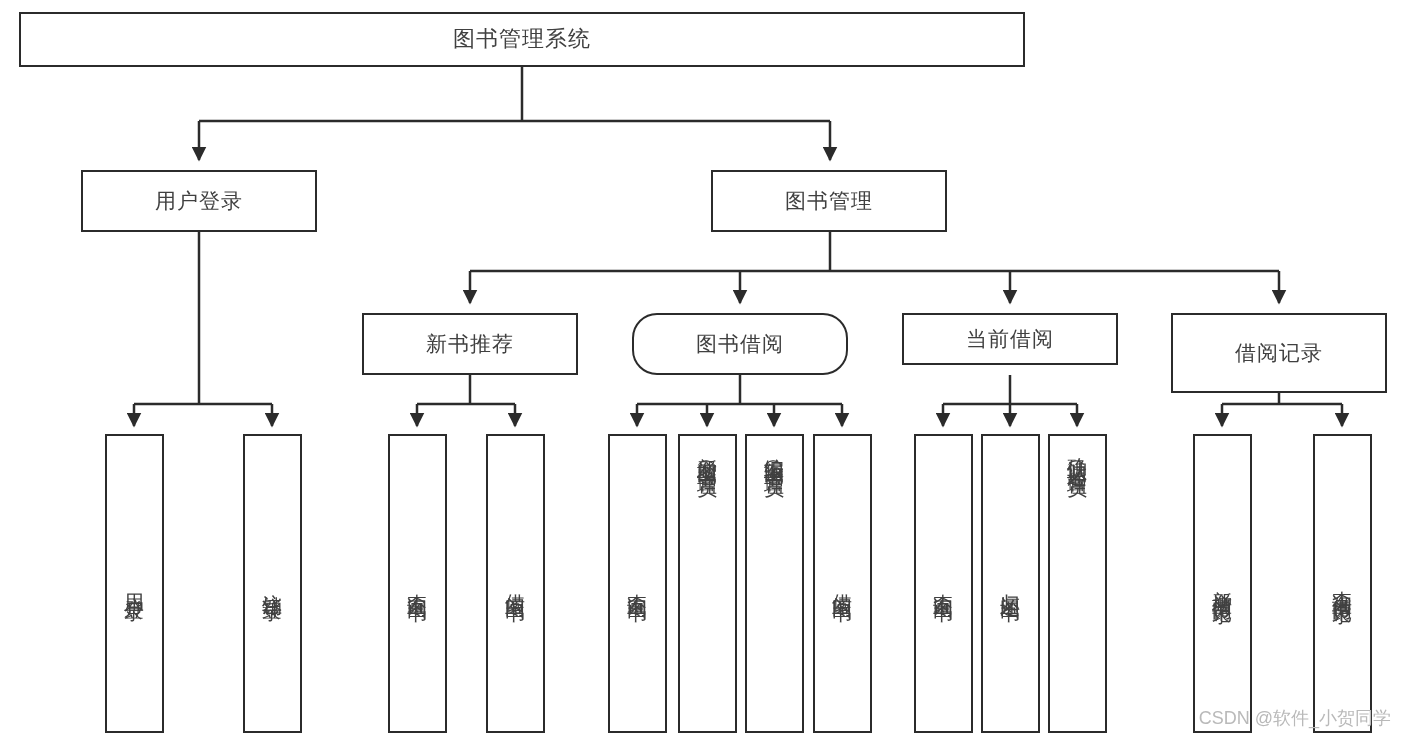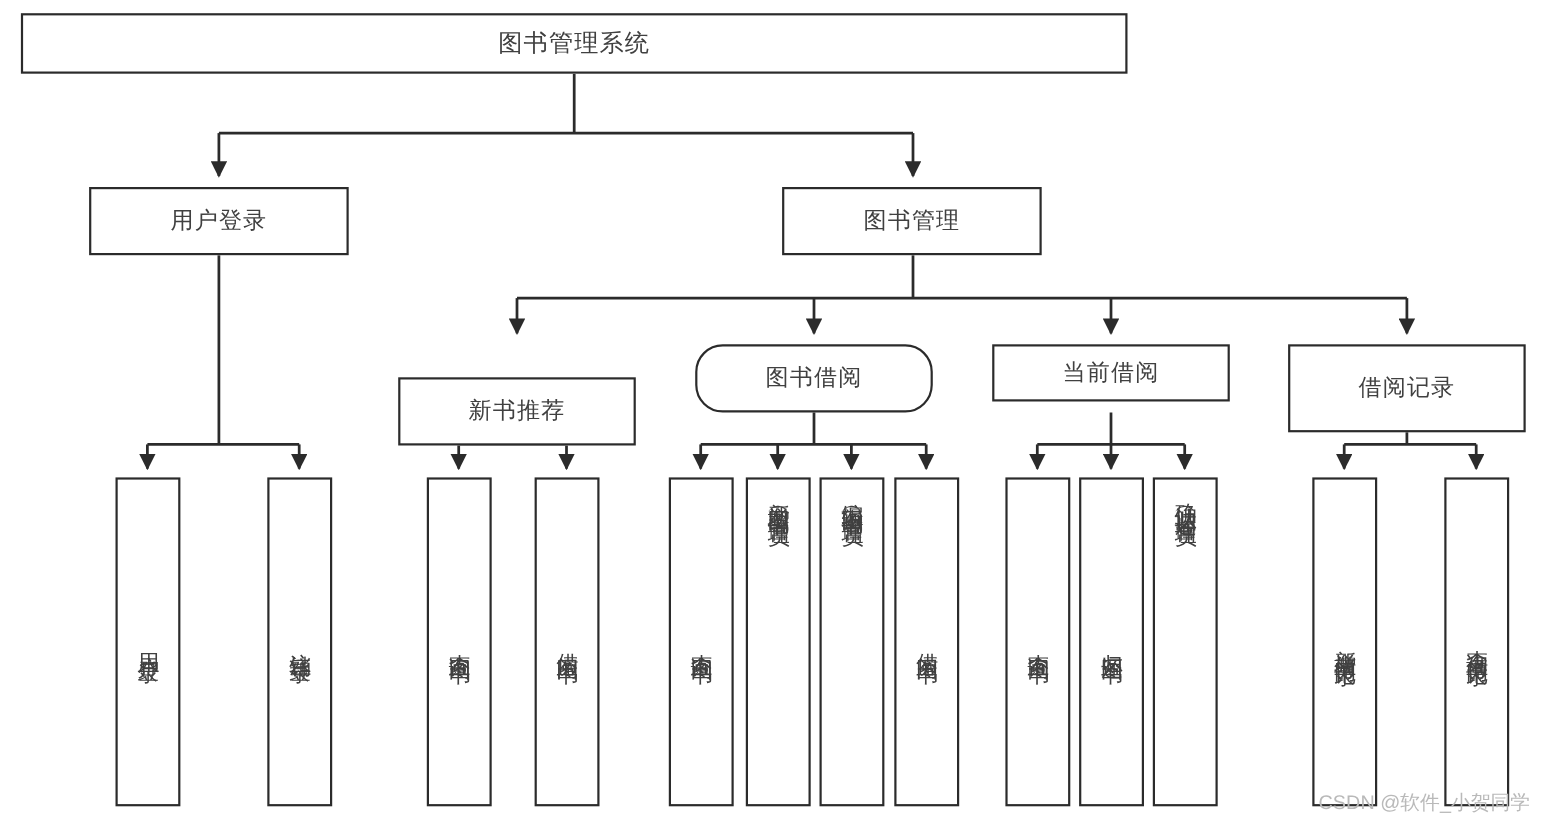--- a/index.html
+++ b/index.html
@@ -52,21 +52,21 @@
   }
   .leaf {
     align-items: flex-start;
     justify-content: center;
     padding-top: 6px;
   }
   .leaf.center { align-items: center; padding-top: 0; }
   .watermark {
     position: absolute;
     right: 14px;
-    bottom: 6px;
+    bottom: 17px;
     font-size: 18px;
     color: #b9b9b9;
     white-space: nowrap;
     user-select: none;
     text-align: center;
   }
 </style>
 </head>
 <body>
 
@@ -126,21 +126,21 @@
     <span class="node-h">图书管理系统</span>
   </div>
 
   <div class="node" style="left:81px; top:170px; width:236px; height:62px;">
     <span class="node-h">用户登录</span>
   </div>
   <div class="node" style="left:711px; top:170px; width:236px; height:62px;">
     <span class="node-h">图书管理</span>
   </div>
 
-  <div class="node" style="left:362px; top:313px; width:216px; height:62px;margin-top:30px;">
+  <div class="node" style="left:362px; top:313px; width:216px; height:62px;">
     <span class="node-h">新书推荐</span>
   </div>
   <div class="node" style="left:632px; top:313px; width:216px; height:62px;border-radius:25px;">
     <span class="node-h">图书借阅</span>
   </div>
   <div class="node" style="left:902px; top:313px; width:216px; height:52px;">
     <span class="node-h">当前借阅</span>
   </div>
   <div class="node" style="left:1171px; top:313px; width:216px; height:80px;">
     <span class="node-h">借阅记录</span>

